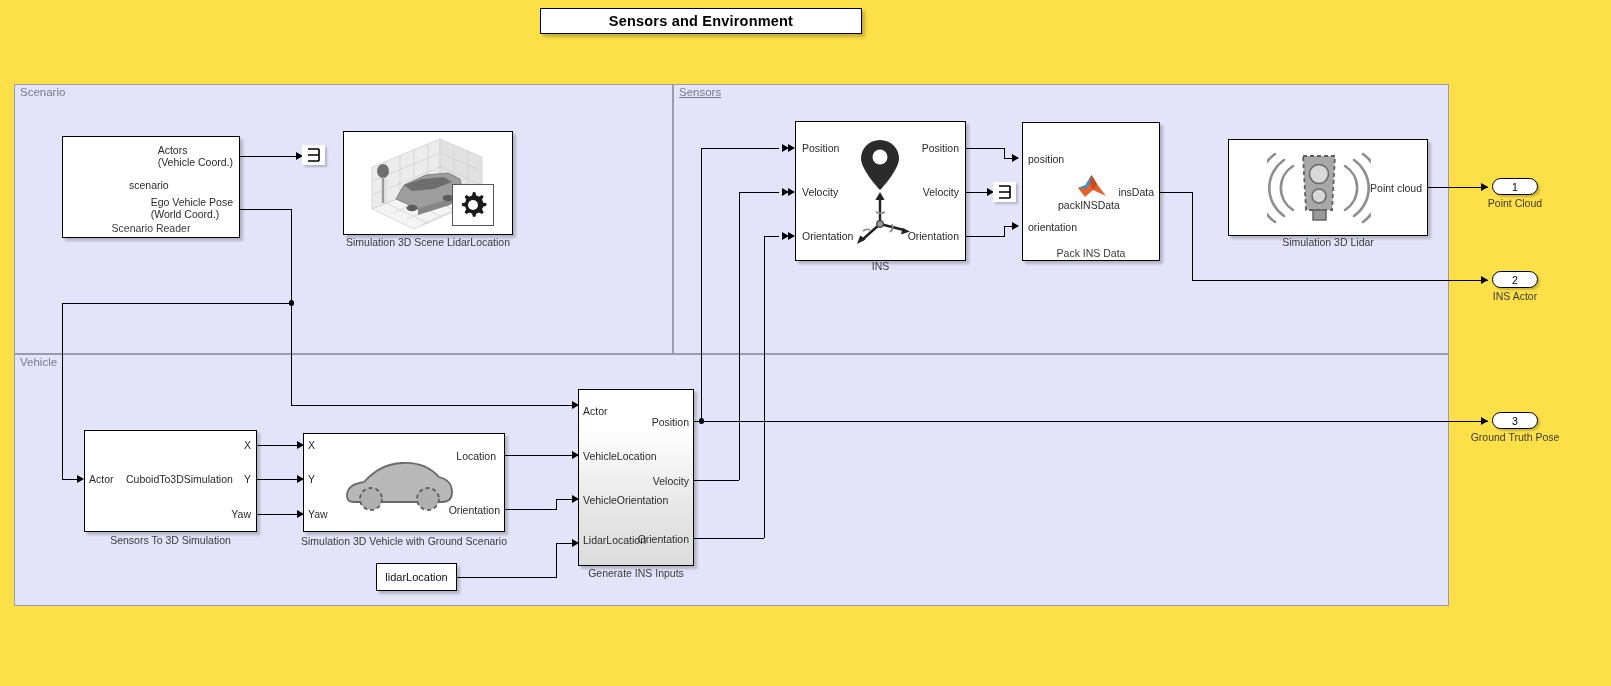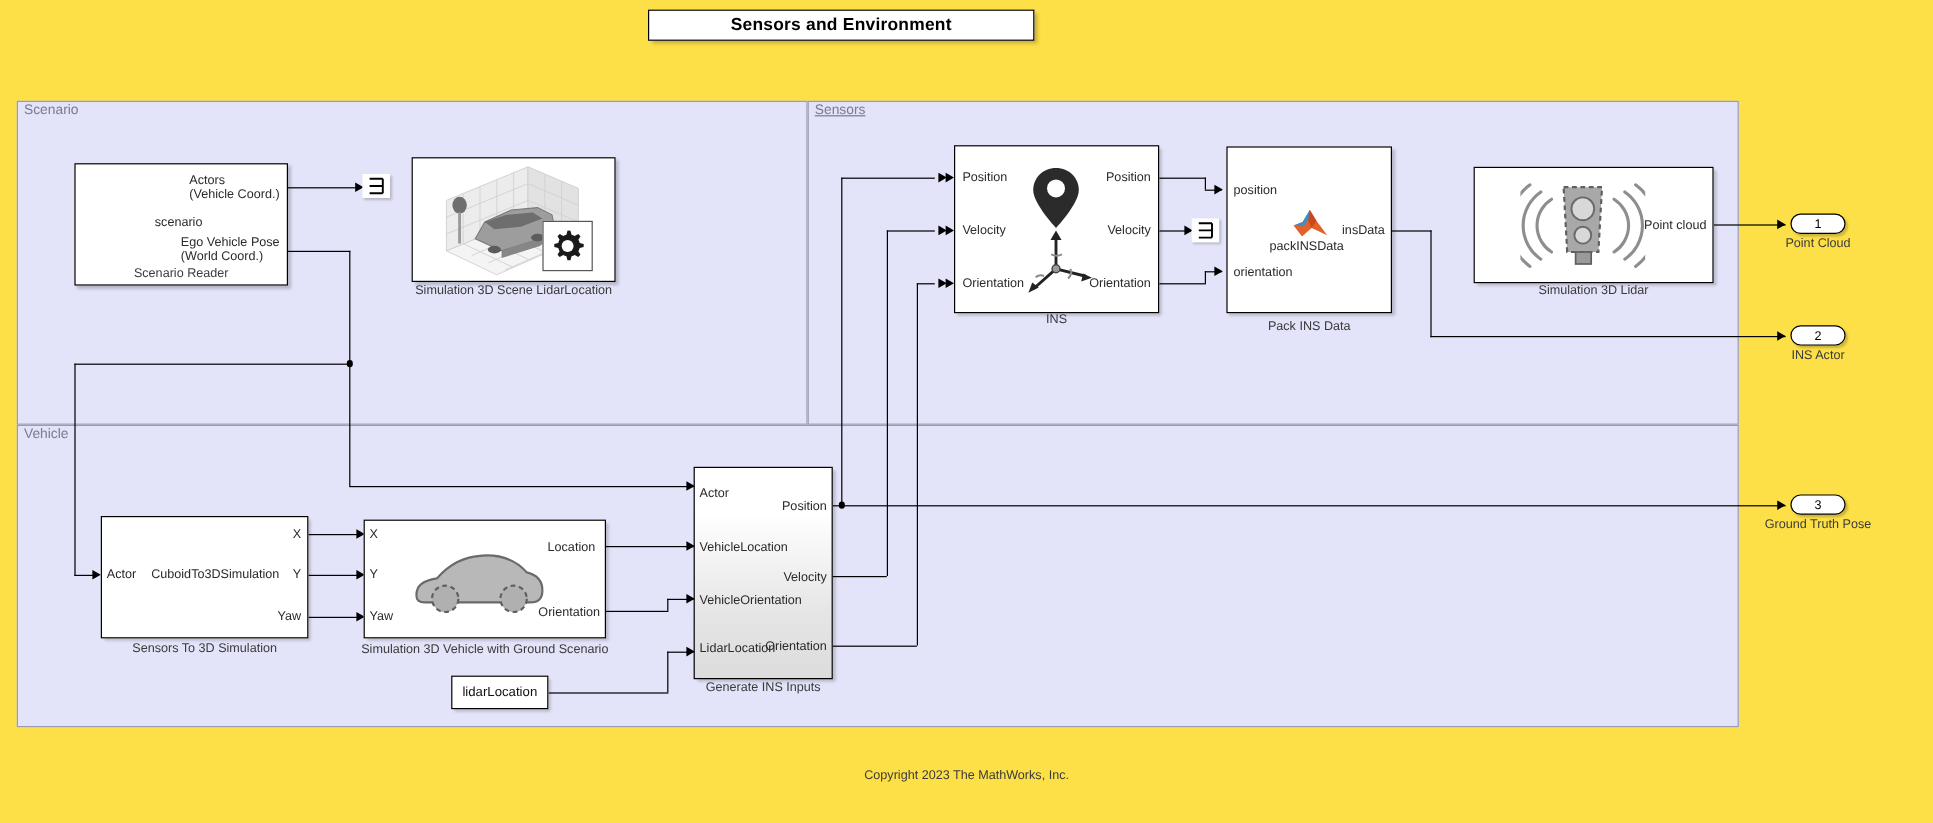--- a/index.html
+++ b/index.html
@@ -354,21 +354,21 @@
     <div class="port-lbl r" style="right:5px; top:63px;">insData</div>
     <span class="icon-wrap" style="left:54px; top:50px;">
       <svg width="30" height="26" viewBox="0 0 30 26">
         <path d="M1 15 L8.5 12 L14.5 2 L20 11 L29 23 L16 17 L8 24 Z" fill="#e2622b"></path>
         <path d="M1 15 L8.5 12 L14.5 2 L15.5 6.5 L9.6 15.6 Z" fill="#3d90c6"></path>
         <path d="M14.5 2 L20 11 L16 17 L13.2 10.5 Z" fill="#c9481c"></path>
       </svg>
     </span>
     <div class="blk-inner-lbl" style="left:35px; top:76px;">packINSData</div>
   </div>
-  <div class="blk-caption" style="left:1022px; top:266px; width:138px;">Pack INS Data</div>
+  <div class="blk-caption" style="left:1022px; top:247px; width:138px;">Pack INS Data</div>
 
   <div class="abs blk" style="left:1228px; top:139px; width:200px; height:97px;">
     <span class="icon-wrap" style="left:38px; top:8px;">
       <svg width="104" height="80" viewBox="0 0 104 80">
 
         <g fill="none" stroke="#8e8e8e" stroke-width="2.6" stroke-linecap="round">
           <path d="M26 18 a26 26 0 0 0 0 44"></path>
           <path d="M17 12 a34 34 0 0 0 0 56"></path>
           <path d="M8 6 a42 42 0 0 0 0 68"></path>
         </g>
@@ -437,15 +437,14 @@
   <div class="outport" style="left:1492px; top:271px;">
     <span>2</span>
   </div>
   <div class="outport-caption" style="left:1462px; top:290px; width:106px;">INS Actor</div>
 
   <div class="outport" style="left:1492px; top:412px;">
     <span>3</span>
   </div>
   <div class="outport-caption" style="left:1452px; top:431px; width:126px;">Ground Truth Pose</div>
 
-  <div id="copyright" style="left:0; top:640px; width:1611px; text-align:center;">Copyright 2023 The MathWorks, Inc.</div>
 
 </div>
 
 </body></html>

